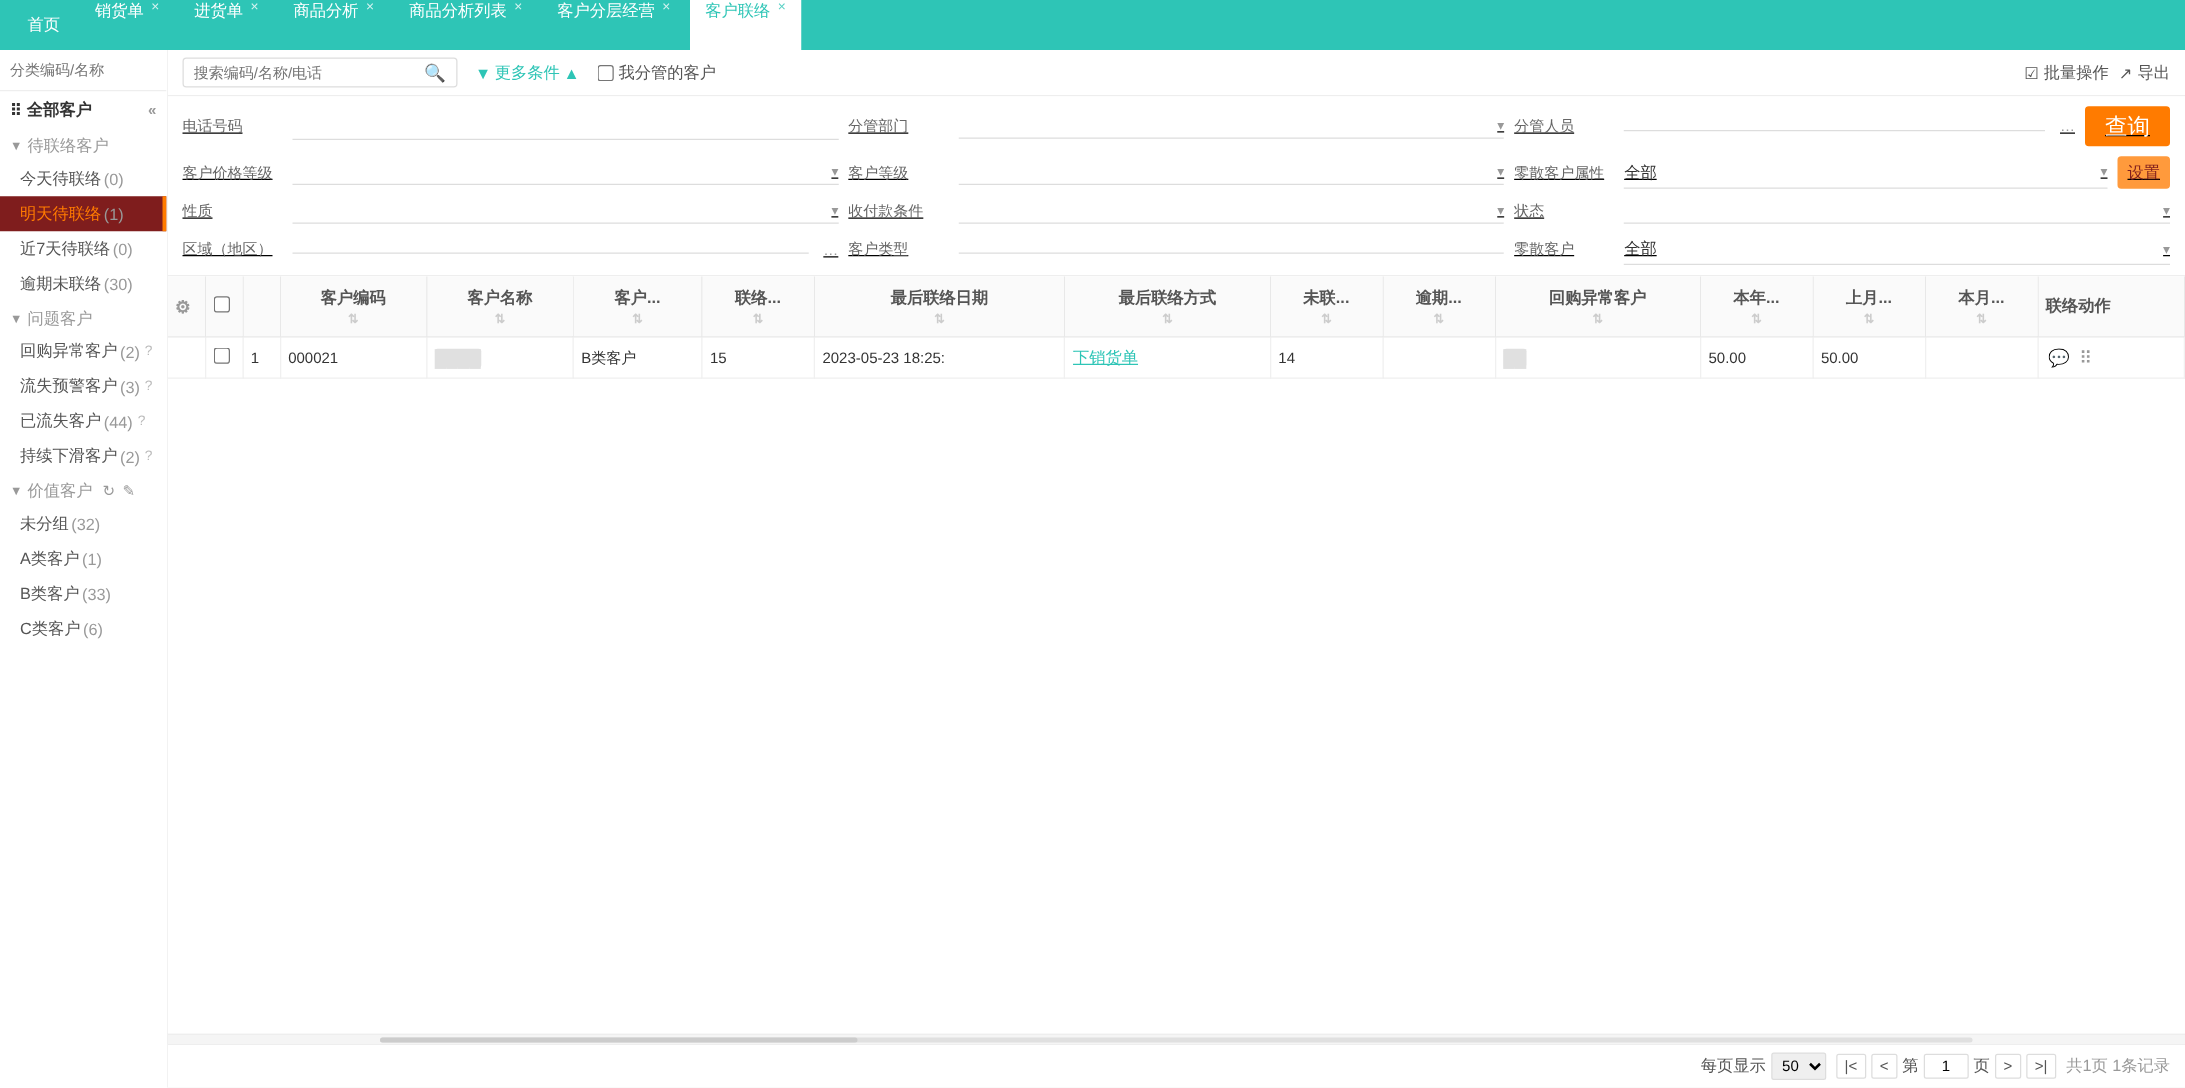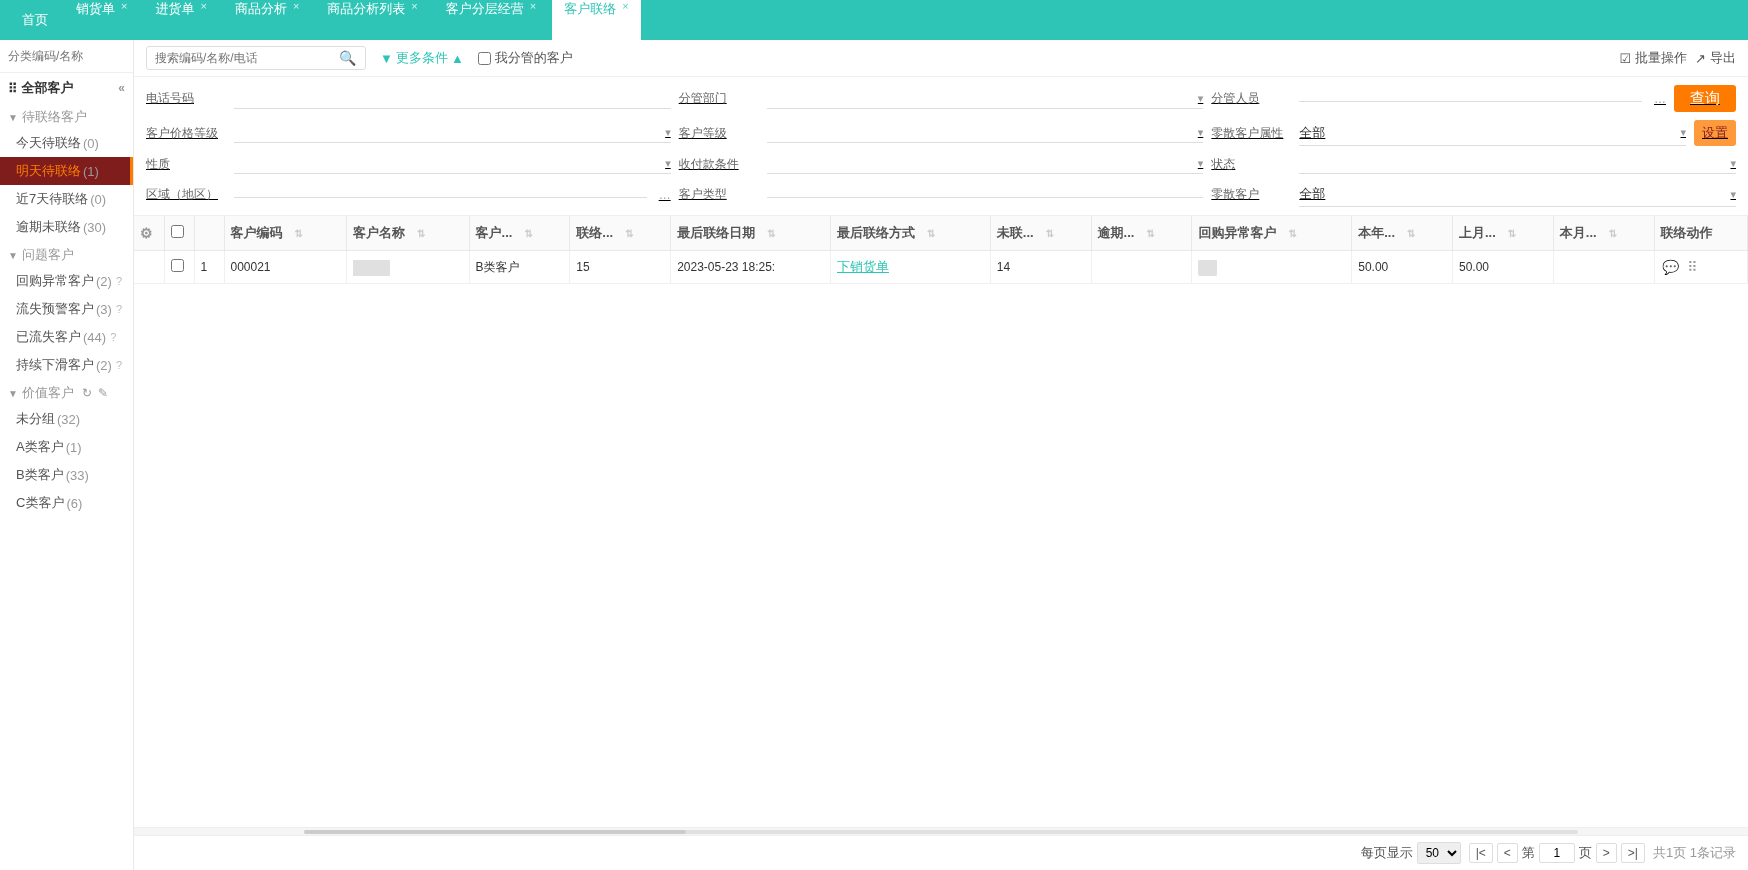--- a/index.html
+++ b/index.html
@@ -94,36 +94,36 @@
       font-size: 12px; padding: 3px 0; color: #333;
     }
     .filter-select {
       flex: 1; display: flex; align-items: center; justify-content: space-between;
       border-bottom: 1px solid #ddd; padding: 3px 0; cursor: pointer; color: #333; font-size: 12px;
     }
     .filter-select .chevron { color: #999; font-size: 11px; }
     .filter-ellipsis { color: #999; font-size: 12px; cursor: pointer; margin-left: 4px; }
     .btn-query {
       background: #ff7b00; color: #fff; border: none; border-radius: 3px;
-      padding: 4px 16px; cursor: pointer; font-size: 15px;
+      padding: 4px 16px; cursor: pointer; font-size: 18px;
     }
     .btn-settings {
       background: #ff9a3c; color: #7f1d1d; border: none; border-radius: 3px;
       padding: 4px 8px; cursor: pointer; font-size: 13px;
     }
 
     
     .table-wrapper { flex: 1; overflow: auto; background: #fff; }
     table { width: 100%; border-collapse: collapse; }
     thead th {
       background: #fafafa; border-bottom: 1px solid #e8e8e8; border-right: 1px solid #e8e8e8;
       padding: 8px 6px; font-size: 12px; color: #555; white-space: nowrap; position: sticky; top: 0; z-index: 1;
       text-align: left;
     }
-    thead th .col-header { display: flex; align-items: center; gap: 12px; }
+    thead th .col-header { display: flex; align-items: center; gap: 2px; flex-direction: column; }
     thead th .col-sort { color: #ccc; font-size: 10px; }
     tbody tr:nth-child(even) { background: #fafafa; }
     tbody td {
       border-bottom: 1px solid #f0f0f0; border-right: 1px solid #f0f0f0;
       padding: 7px 6px; font-size: 12px; color: #333; white-space: nowrap;
     }
     .td-link { color: #2ec5b6; cursor: pointer; text-decoration: underline; }
     .gear-icon { color: #999; font-size: 14px; cursor: pointer; }
     .action-icon { color: #999; font-size: 14px; cursor: pointer; margin: 0 2px; }
 

